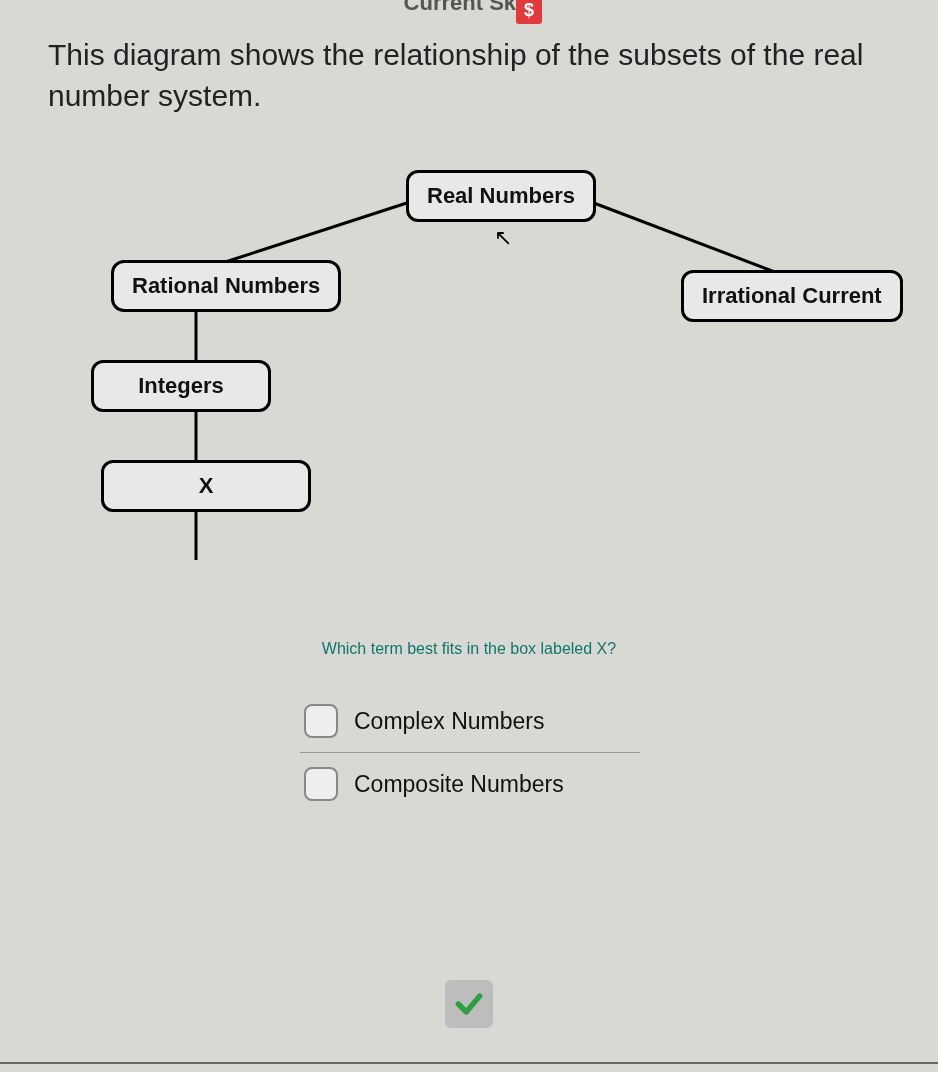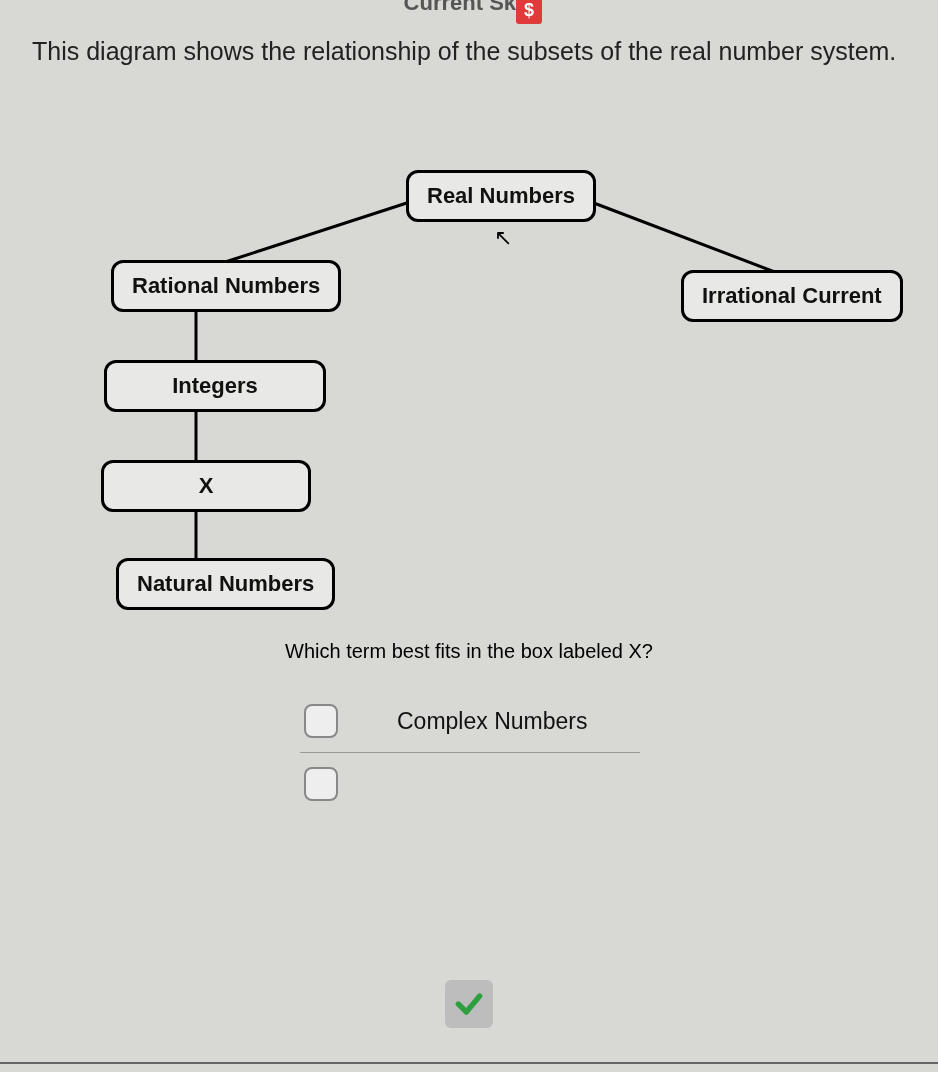--- a/index.html
+++ b/index.html
@@ -30,23 +30,23 @@
     color: #fff;
     font-size: 18px;
     font-weight: bold;
     text-align: center;
     line-height: 24px;
     border-radius: 3px;
   }
   .intro {
     position: absolute;
     top: 35px;
-    left: 32px;
+    left: 48px;
     right: 30px;
-    font-size: 25px;
+    font-size: 30px;
     color: #222;
     line-height: 1.35;
   }
   .diagram {
     position: absolute;
     top: 150px;
     left: 0;
     width: 938px;
     height: 460px;
     margin-left: 16px;
@@ -68,35 +68,34 @@
     left: 478px;
     font-size: 22px;
     color: #000;
   }
   .question {
     position: absolute;
     top: 640px;
     left: 0;
     width: 100%;
     text-align: center;
-    font-size: 20px;
-    color: #000000;
+    font-size: 16px;
+    color: #0f766e;
   }
   .options {
     position: absolute;
     top: 690px;
     left: 300px;
     width: 340px;
   }
   .opt {
     display: flex;
     align-items: center;
     padding: 14px 4px;
     border-bottom: 1px solid #999;
-    gap: 43px;
   }
   .opt:last-child { border-bottom: none; }
   .chk {
     width: 34px;
     height: 34px;
     border: 2px solid #888;
     border-radius: 8px;
     background: #eee;
     margin-right: 16px;
     flex-shrink: 0;
@@ -147,38 +146,38 @@
 <div class="diagram">
   <svg class="connector">
     <line x1="400" y1="50" x2="200" y2="115" stroke="#000" stroke-width="3"></line>
     <line x1="570" y1="50" x2="780" y2="130" stroke="#000" stroke-width="3"></line>
     <line x1="180" y1="150" x2="180" y2="210" stroke="#000" stroke-width="3"></line>
     <line x1="180" y1="250" x2="180" y2="310" stroke="#000" stroke-width="3"></line>
     <line x1="180" y1="350" x2="180" y2="410" stroke="#000" stroke-width="3"></line>
   </svg>
 
   <div class="node" style="top:20px; left:390px;">Real Numbers</div>
-  <div class="node" style="top:110px; left:95px;">Rational Numbers</div>
+  <div class="node" style="top:110px; left:95px;border-radius:13px;">Rational Numbers</div>
   <div class="node" style="top:120px; left:665px;">Irrational Current</div>
-  <div class="node" style="top:210px; left:88px; width:222px;">Integers</div>
+  <div class="node" style="top:210px; left:75px; width:180px;">Integers</div>
   <div class="node" style="top:310px; left:85px; width:210px;">X</div>
-  <div class="node" style="top:408px; left:100px;">Natural Numbers</div>
 
   <div class="cursor">↖</div>
 </div>
 
 <div class="question">Which term best fits in the box labeled X?</div>
 
 <div class="options">
   <div class="opt">
     <div class="chk"></div>
     <div class="opt-label">Complex Numbers</div>
   </div>
   <div class="opt">
     <div class="chk"></div>
+    <div class="opt-label">Composite Numbers</div>
   </div>
 </div>
 
 <div class="submit">
   <svg viewBox="0 0 24 24">
     <path d="M4 12 L10 18 L20 6" fill="none" stroke="#2e9e3f" stroke-width="4" stroke-linecap="round" stroke-linejoin="round"></path>
   </svg>
 </div>
 
 <div class="bottom-line"></div>

